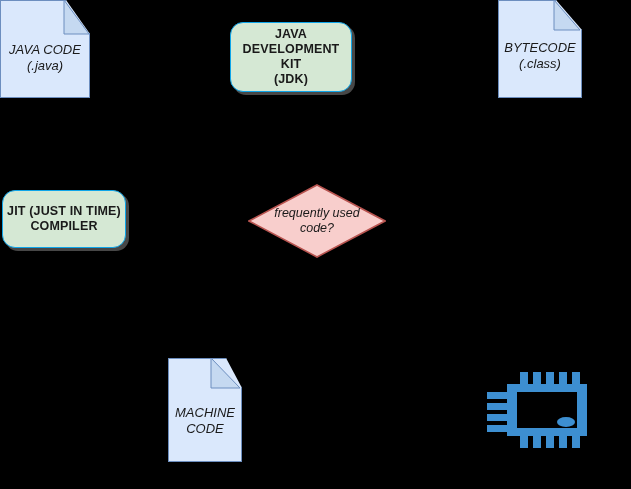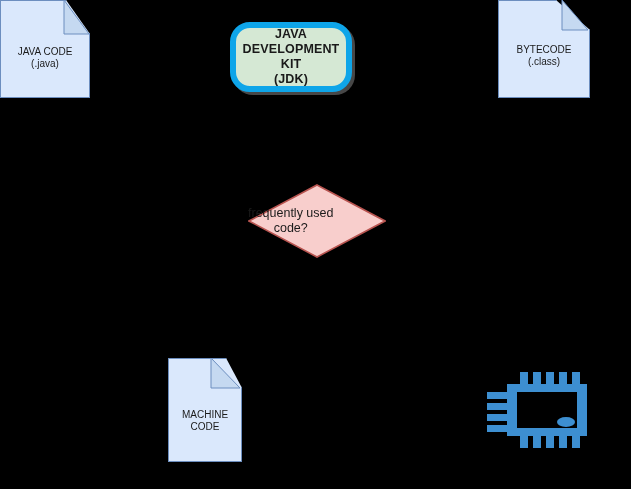--- a/index.html
+++ b/index.html
@@ -46,47 +46,49 @@
     z-index: 1;
   }
   .doc .doc-fold-edge {
     position: absolute;
     top: 0;
     right: 0;
     z-index: 2;
     overflow: visible;
   }
   .doc .doc-text {
-    font-size: 10px;
+    font-size: 13px;
+    font-style: italic;
   }
 
   
   .rbox {
     position: absolute;
     background: #d5e8d4;
-    border: 6px solid #0ea5e9;
-    border-radius: 20px;
+    border: 1px solid #0ea5e9;
+    border-radius: 13px;
     box-sizing: border-box;
     display: flex;
     align-items: center;
     justify-content: center;
     box-shadow: 3px 3px 0 rgba(130,130,130,0.55);
   }
   .rbox .node-label {
     font-size: 12.5px;
     font-weight: bold;
     letter-spacing: 0.15px;
   }
 
   
   .diamond-wrap {
     position: absolute;
     display: flex;
     align-items: center;
-    justify-content: flex-start;
+    justify-content: center;
+    font-style: italic;
   }
   .diamond-wrap svg {
     position: absolute;
     left: 0; top: 0;
     z-index: 1;
   }
   .diamond-wrap .node-label {
     font-size: 12.5px;
     color: #1a1a1a;
     max-width: 84%;
@@ -133,29 +135,33 @@
     <div class="node-label doc-text" style="margin-top:18px;">JAVA CODE
 (.java)</div>
   </div>
 
   <div class="rbox" style="left:230px; top:22px; width:122px; height:70px;">
     <div class="node-label">JAVA
 DEVELOPMENT KIT
 (JDK)</div>
   </div>
 
-  <div class="doc" style="left:498px; top:0px; width:92px; height:98px;">
+  <div class="doc" style="left:498px; top:0px; width:84px; height:98px;">
     <div class="doc-body" style="clip-path: polygon(0 0, 58px 0, 100% 30px, 100% 100%, 0 100%);"></div>
     <svg class="doc-fold-edge" width="28" height="32" viewBox="0 0 28 32" xmlns="http://www.w3.org/2000/svg">
       <polygon points="0,0 26,30 0,30" fill="#c5d9f1" stroke="#6c8ebf" stroke-width="1"></polygon>
     </svg>
     <div class="node-label doc-text" style="margin-top:14px;">BYTECODE
 (.class)</div>
   </div>
 
+  <div class="rbox" style="left:2px; top:190px; width:124px; height:58px;">
+    <div class="node-label">JIT (JUST IN TIME)
+COMPILER</div>
+  </div>
 
   <div class="diamond-wrap" style="left:248px; top:184px; width:138px; height:74px;">
     <svg width="138" height="74" viewBox="0 0 138 74" xmlns="http://www.w3.org/2000/svg">
       <polygon points="69,1 137,37 69,73 1,37" fill="#f8cecc" stroke="#b85450" stroke-width="1.6"></polygon>
     </svg>
     <div class="node-label">frequently used
 code?</div>
   </div>
 
 

